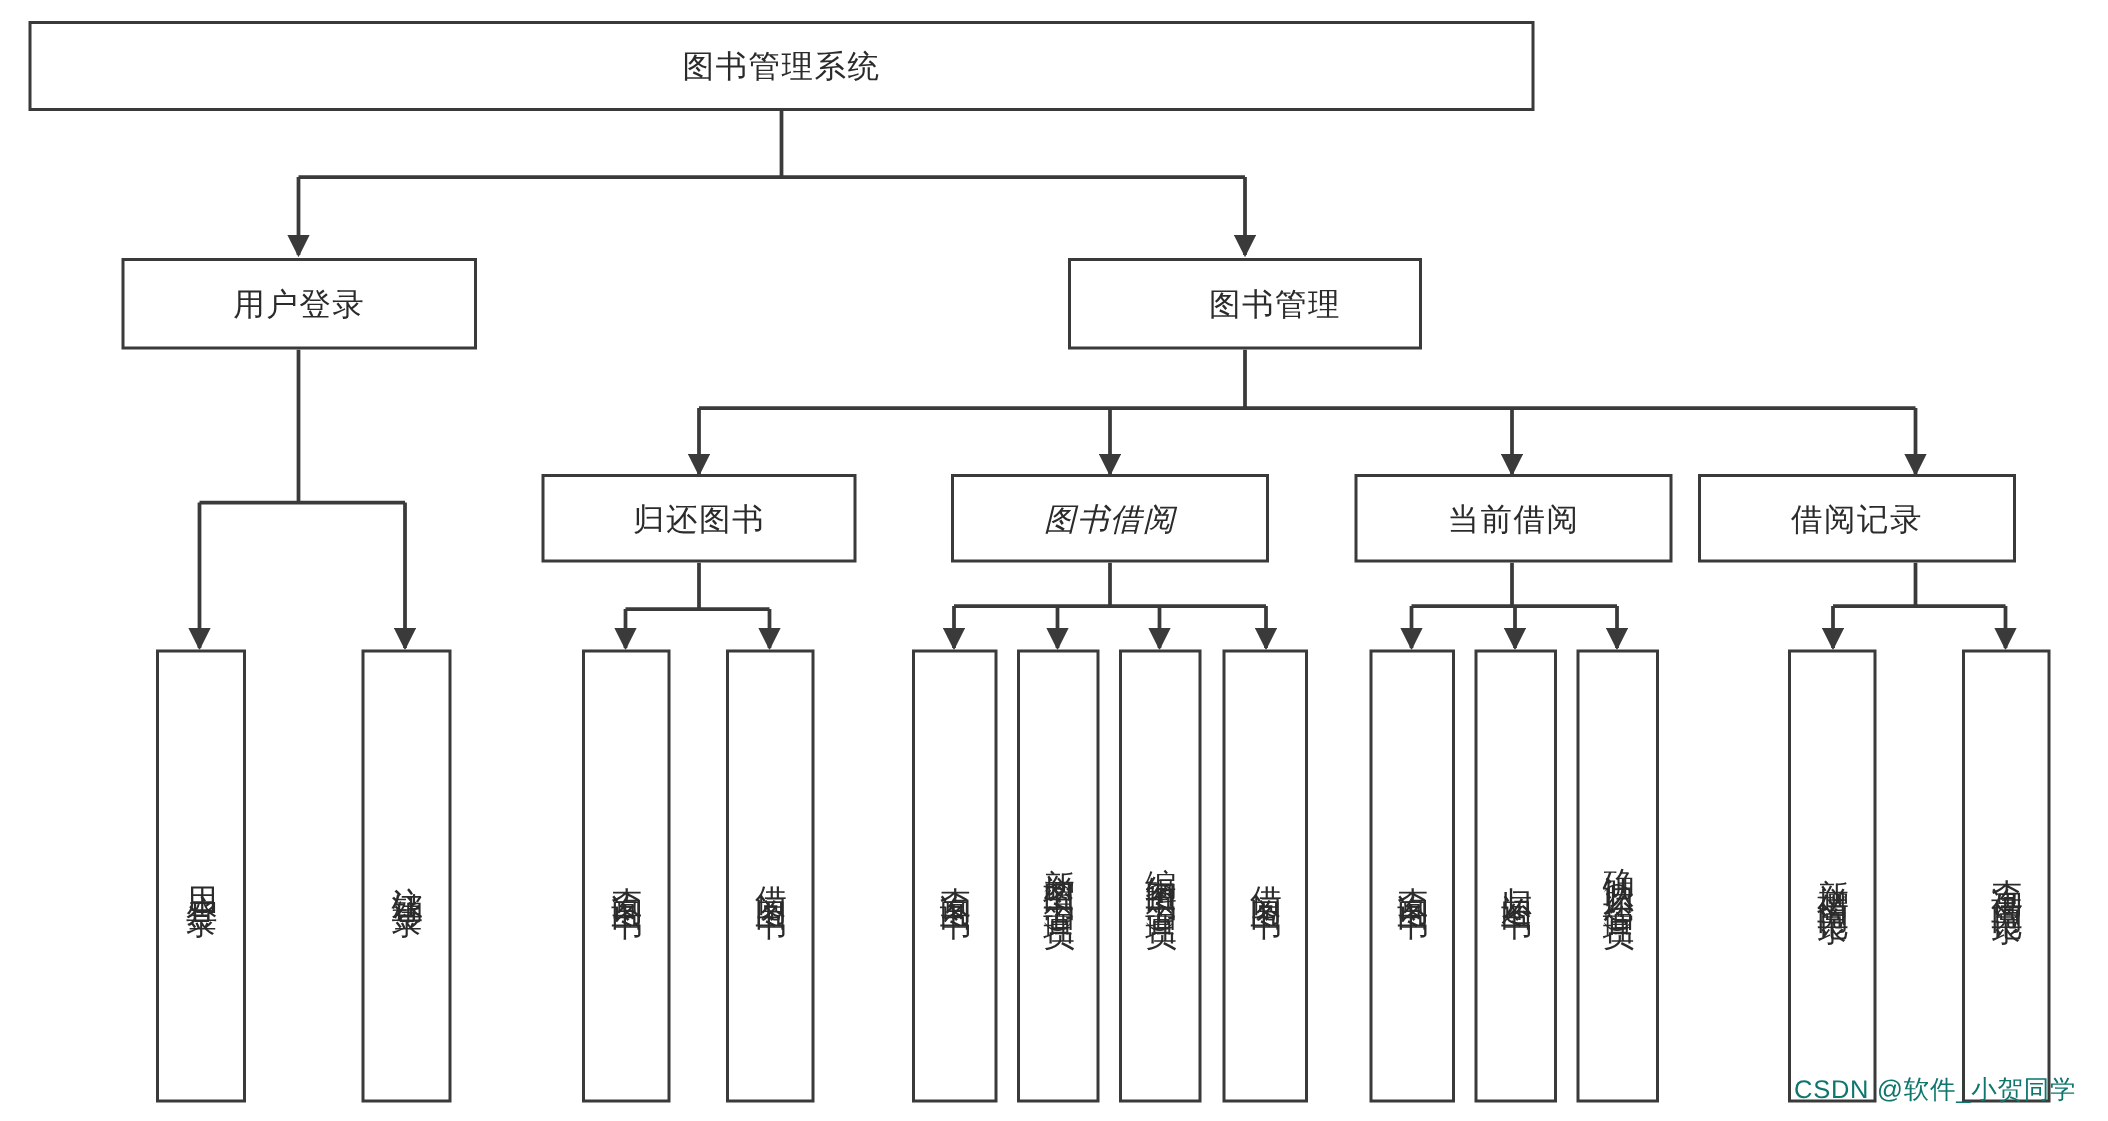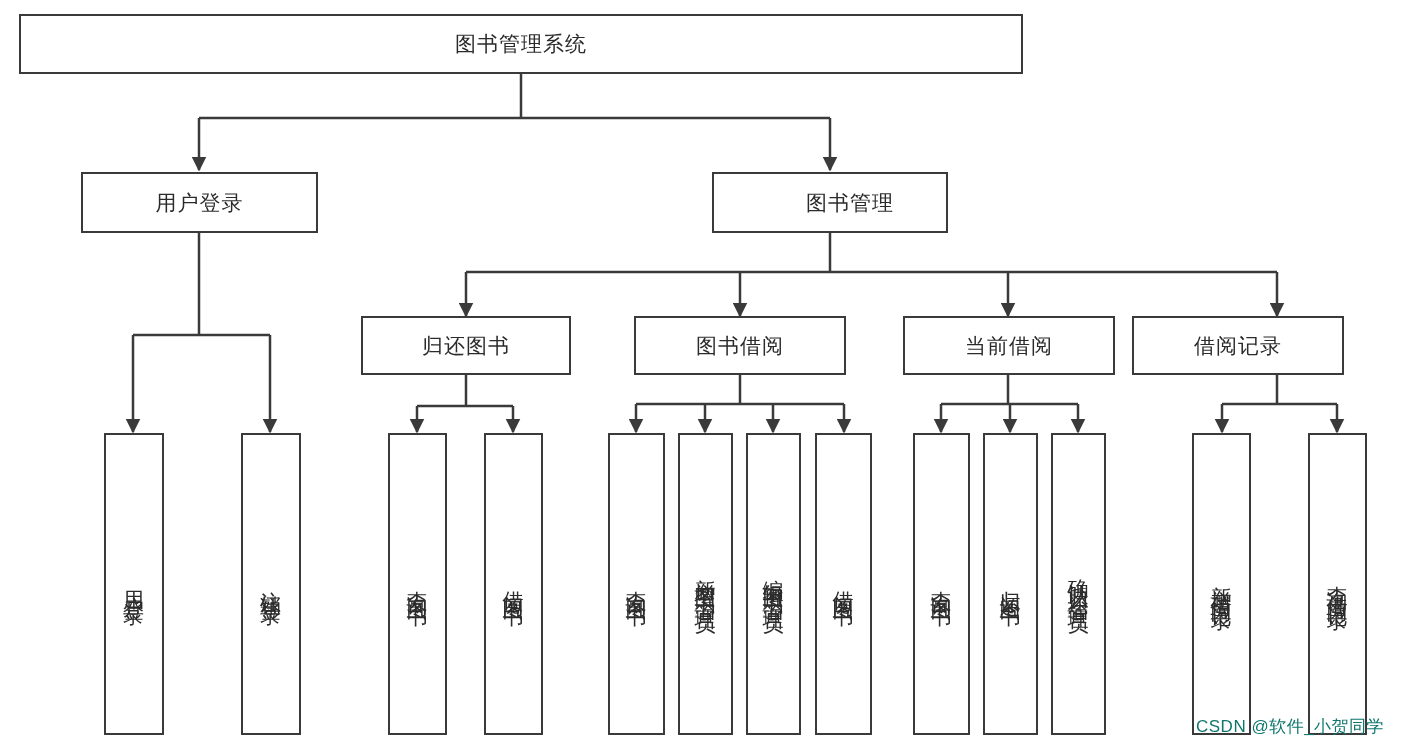--- a/index.html
+++ b/index.html
@@ -119,21 +119,21 @@
   <div class="node h" style="left:81px; top:172px; width:237px; height:61px;">
     <span>用户登录</span>
   </div>
   <div class="node h" style="left:712px; top:172px; width:236px; height:61px;padding-left:40px;">
     <span>图书管理</span>
   </div>
 
   <div class="node h" style="left:361px; top:316px; width:210px; height:59px;">
     <span>归还图书</span>
   </div>
-  <div class="node h" style="left:634px; top:316px; width:212px; height:59px;">
+  <div class="node h" style="left:634px; top:316px; width:212px; height:59px;font-style:italic;">
     <span>图书借阅</span>
   </div>
   <div class="node h" style="left:903px; top:316px; width:212px; height:59px;">
     <span>当前借阅</span>
   </div>
   <div class="node h" style="left:1132px; top:316px; width:212px; height:59px;">
     <span>借阅记录</span>
   </div>
 
   <div class="node v" style="left:104px; top:433px; width:60px; height:302px;">

